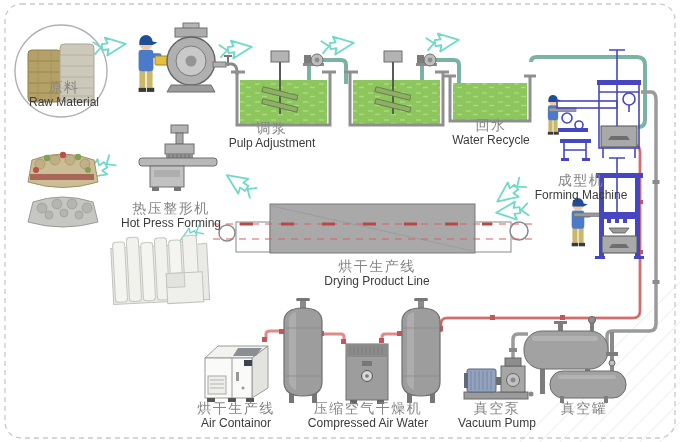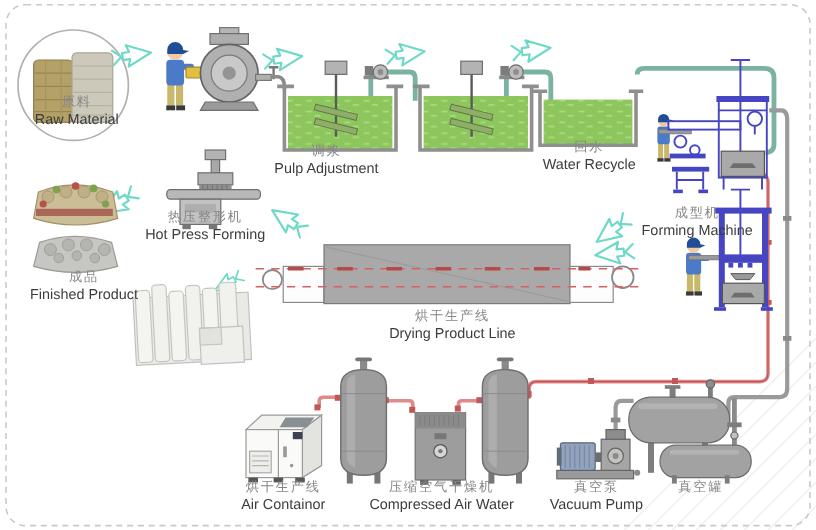--- a/index.html
+++ b/index.html
@@ -1,21 +1,21 @@
 <!DOCTYPE html>
 <html style="--flow-arrow: #6fd9c8; --tank-liquid: #8cc65c; --pipe-teal: #7ab3a4; --pipe-red: #e08a8a; --pipe-gray: #9a9a9a; --machine-blue: #4646c2; --dryer-gray: #a9a9a9; --conveyor-red: #d96060;"><head>
 <meta charset="utf-8">
 <style>
   html,body{margin:0;padding:0;background:#fff;}
   .stage{position:relative;width:680px;height:442px;background:#fff;overflow:hidden;
          font-family:"Liberation Sans", sans-serif;}
   .stage svg.art{position:absolute;left:0;top:0;}
   .label{position:absolute;transform:translateX(-50%);display:flex;flex-direction:column;
          align-items:center;white-space:nowrap;text-align:center;line-height:1.05;}
-  .label .zh{font-size:11px;color:#868686;letter-spacing:1.5px;}
+  .label .zh{font-size:14px;color:#868686;letter-spacing:1.5px;}
   .label .en{font-size:12px;color:#3c3c3c;margin-top:1px;}
   .arw{fill:none;stroke:var(--flow-arrow,#6fd9c8);stroke-width:1.8;stroke-linejoin:round;stroke-linecap:round;}
   .pipe-teal{fill:none;stroke:var(--pipe-teal,#7ab3a4);stroke-width:4;}
   .pipe-red{fill:none;stroke:var(--pipe-red,#e08a8a);stroke-width:3;}
   .pipe-red-core{fill:none;stroke:#c15050;stroke-width:1;}
   .pipe-gray{fill:none;stroke:var(--pipe-gray,#9a9a9a);stroke-width:3.5;}
   .blue{stroke:var(--machine-blue,#4646c2);fill:none;stroke-width:1.6;}
   .bluefill{fill:var(--machine-blue,#4646c2);stroke:none;}
   .border-dash{fill:none;stroke:#c9c9c9;stroke-width:1.3;stroke-dasharray:5 4;}
 </style>
@@ -350,27 +350,23 @@
   <span class="en">Water Recycle</span>
 </div>
 <div class="label" style="left:581px;top:173px">
   <span class="zh">成型机</span>
   <span class="en">Forming Machine</span>
 </div>
 <div class="label" style="left:377px;top:259px">
   <span class="zh">烘干生产线</span>
   <span class="en">Drying Product Line</span>
 </div>
-<div class="label" style="left:171px;top:176px">
+<div class="label" style="left:171px;top:201px">
   <span class="zh">热压整形机</span>
   <span class="en">Hot Press Forming</span>
-</div>
-<div class="label" style="left:70px;top:226px">
-  <span class="zh">成品</span>
-  <span class="en">Finished Product</span>
 </div>
 <div class="label" style="left:236px;top:401px">
   <span class="zh">烘干生产线</span>
   <span class="en">Air Containor</span>
 </div>
 <div class="label" style="left:368px;top:401px">
   <span class="zh">压缩空气干燥机</span>
   <span class="en">Compressed Air Water</span>
 </div>
 <div class="label" style="left:497px;top:401px">

